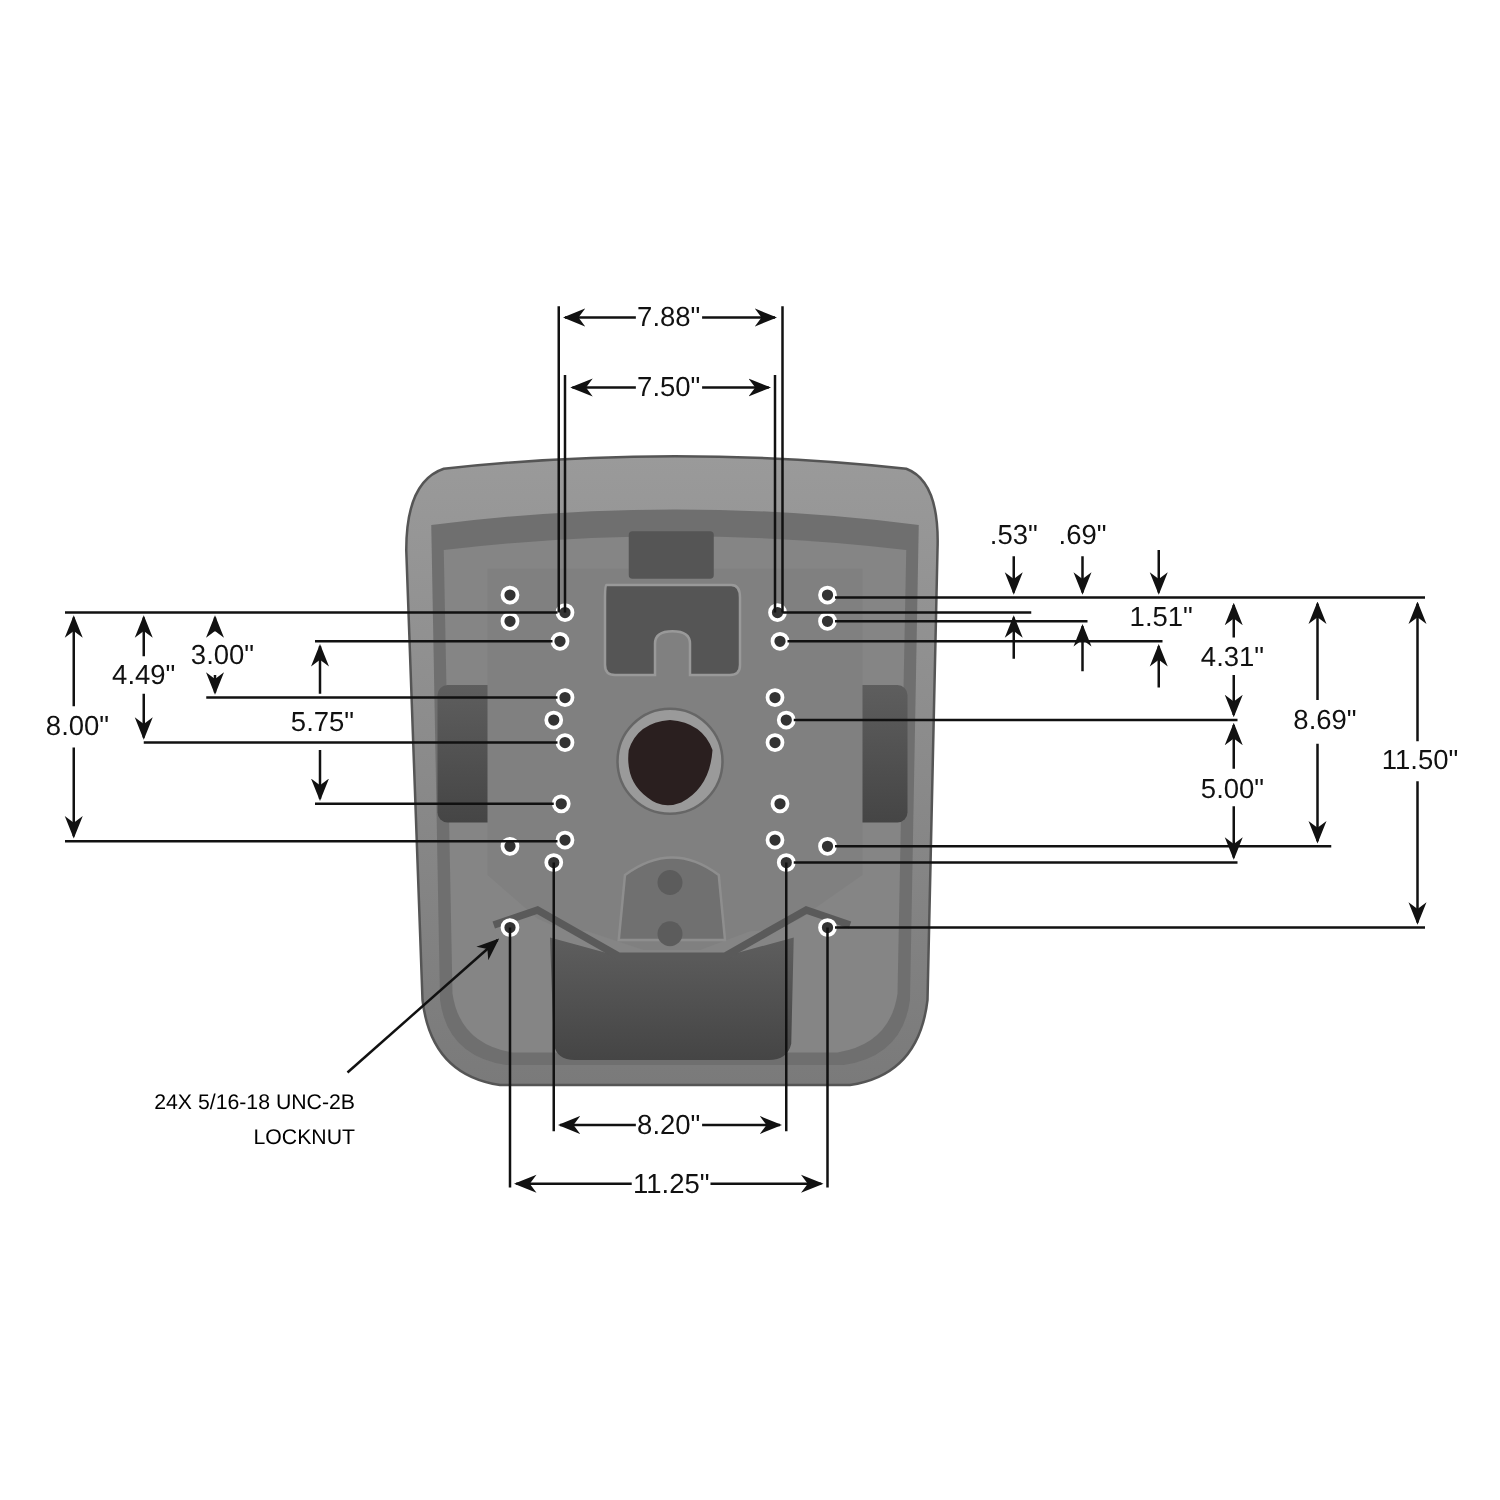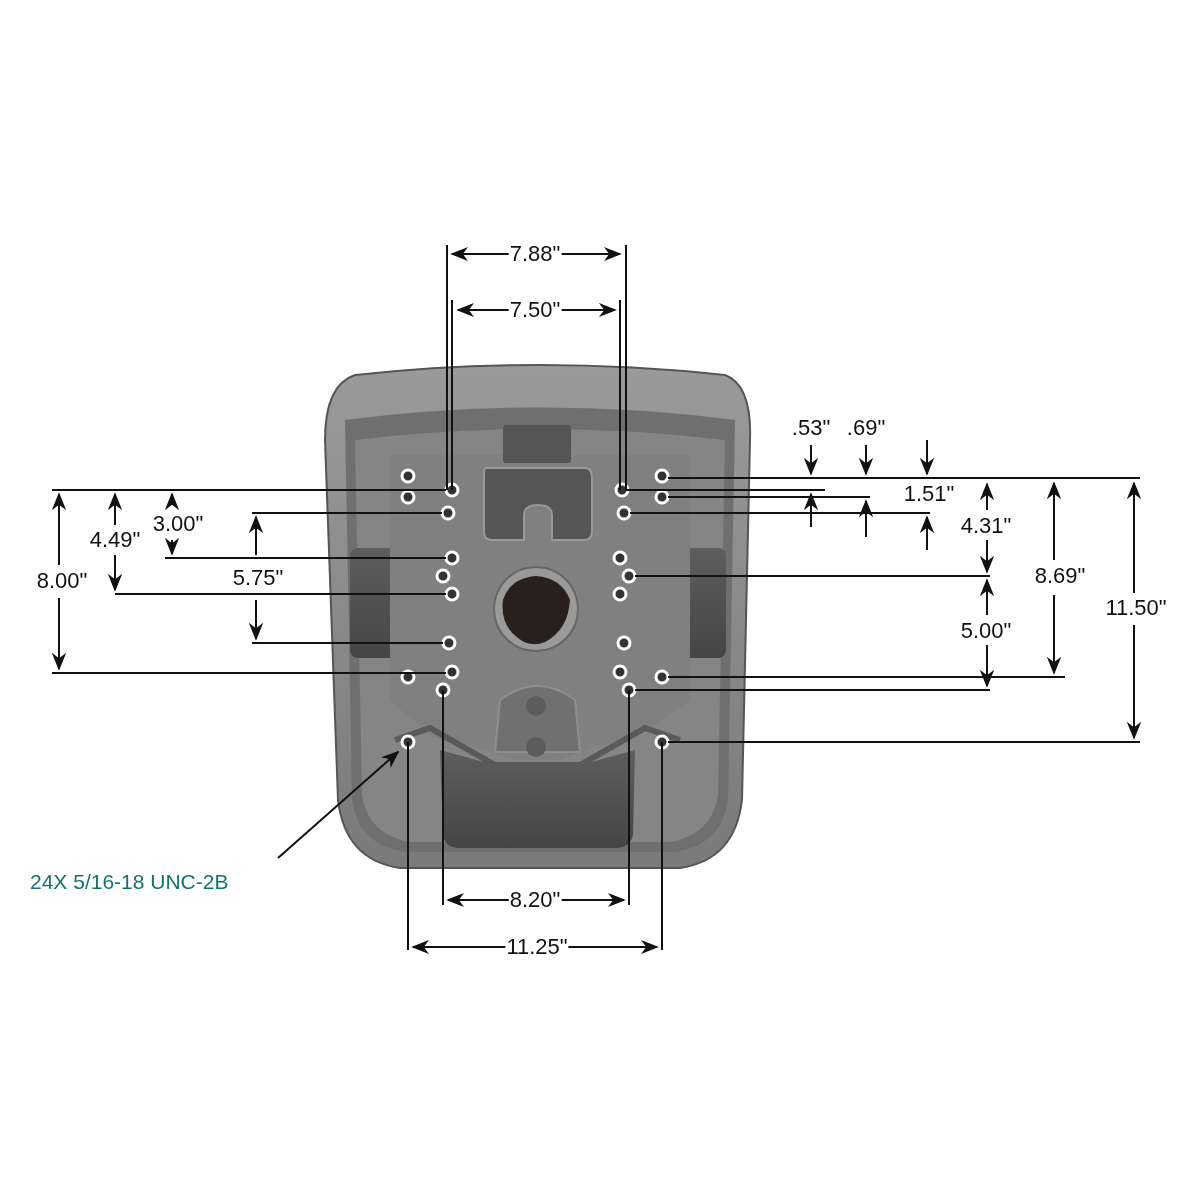--- a/index.html
+++ b/index.html
@@ -1,21 +1,21 @@
 <!DOCTYPE html>
 <html><head>
 <meta charset="utf-8">
 <style>
   html, body { margin:0; padding:0; background:#ffffff; }
   body { width:1200px; height:1200px; overflow:hidden; position:relative;
          font-family: "Liberation Sans", sans-serif; }
   #stage { position:absolute; left:0; top:0; width:1200px; height:1200px; }
   .lbl { position:absolute; font-size:22px; color:#111; white-space:nowrap;
          background:#fff; line-height:24px; padding:0 1px; transform:translate(-50%,-50%); }
-  .note { position:absolute; font-size:21px; color:#0f766e; line-height:28px; text-align:left; }
+  .note { position:absolute; font-size:17px; color:#000000; line-height:28px; text-align:right; }
 </style>
 </head>
 <body>
 
 <div id="stage">
   <svg width="1200" height="1200" viewBox="0 0 1200 1200">
     <defs>
       <marker id="ah" viewBox="0 0 10 10" refX="9" refY="5" markerWidth="9" markerHeight="9" orient="auto-start-reverse">
         <path d="M0,1 L10,5 L0,9 L3,5 z" fill="#111"></path>
       </marker>
@@ -155,14 +155,15 @@
   <div class="lbl" style="left:1060px;top:576px">8.69"</div>
   <div class="lbl" style="left:1136px;top:608px">11.50"</div>
 
   <div class="lbl" style="left:62px;top:581px">8.00"</div>
   <div class="lbl" style="left:115px;top:540px">4.49"</div>
   <div class="lbl" style="left:178px;top:524px">3.00"</div>
   <div class="lbl" style="left:258px;top:578px">5.75"</div>
 
   <div class="note" style="left:30px;top:868px;width:254px">
     <div>24X 5/16-18 UNC-2B</div>
+    <div>LOCKNUT</div>
   </div>
 </div>
 
 </body></html>

